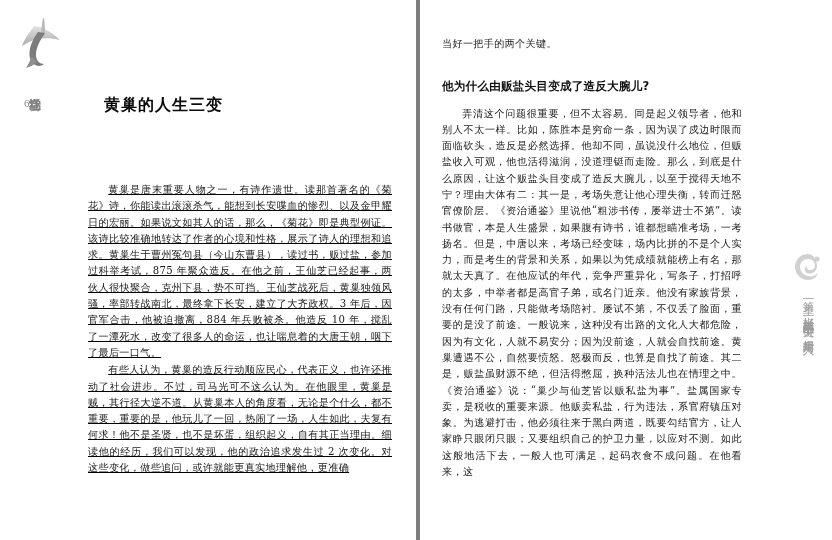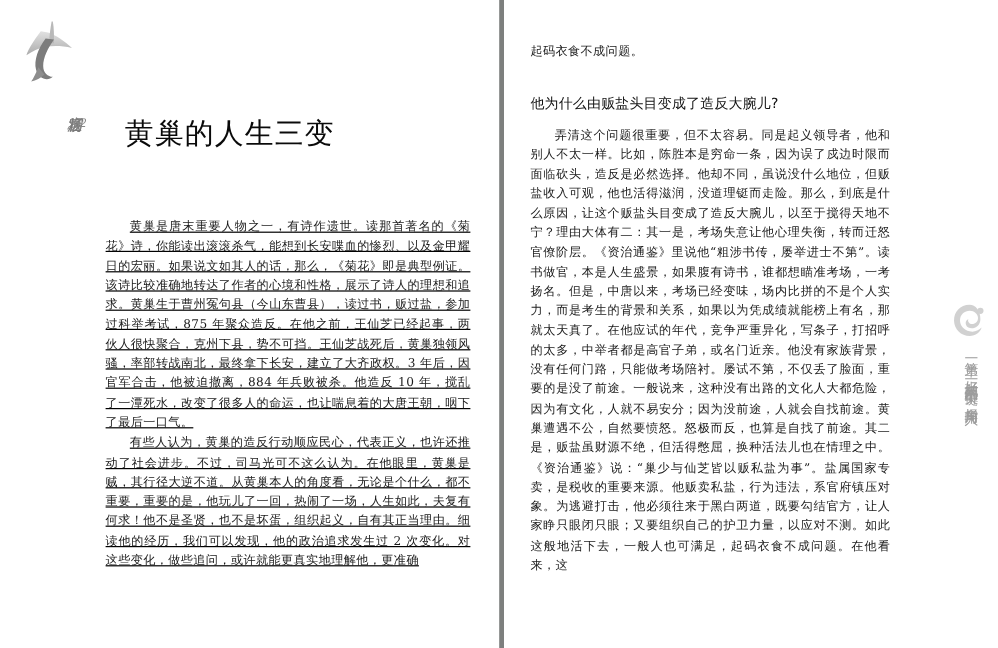--- a/index.html
+++ b/index.html
@@ -38,22 +38,21 @@
     top: 0;
     width: 416px;
     height: 540px;
   }
 
   .left-margin {
     position: absolute;
     left: 14px;
     top: 16px;
     width: 58px;
-    text-align: right;
-    font-style: italic;
+    text-align: left;
   }
   .brush-mark {
     position: relative;
     width: 58px;
     height: 58px;
     margin: 0 auto;
   }
   .brush-mark svg { display: block; }
 
   .vert-label {
@@ -75,22 +74,22 @@
     font-family: "Liberation Serif", "DejaVu Serif", serif;
     padding-left: 10px;
   }
 
   .chapter-title {
     position: absolute;
     left: 104px;
     top: 95px;
     width: 290px;
     font-family: "DejaVu Serif", "Liberation Serif", serif;
-    font-weight: normal;
-    font-size: 24px;
+    font-weight: bold;
+    font-size: 16px;
     letter-spacing: 1px;
     color: #0a0a0a;
   }
 
   .col-left-body {
     position: absolute;
     left: 88px;
     top: 182px;
     width: 304px;
     text-decoration: underline;
@@ -107,21 +106,21 @@
 
   .col-right-body {
     position: absolute;
     left: 22px;
     top: 36px;
     width: 300px;
   }
 
   .section-heading {
     font-family: "DejaVu Sans", "Liberation Sans", sans-serif;
-    font-weight: normal;
+    font-weight: bold;
     font-size: 11.6px;
     color: #111111;
     letter-spacing: 0.2px;
     margin: 26px 0 11px 0;
     line-height: 1.4;
   }
 
   
   p.body {
     margin: 0 0 1px 0;
@@ -195,21 +194,21 @@
       <p class="body">有些人认为，黄巢的造反行动顺应民心，代表正义，也许还推动了社会进步。不过，司马光可不这么认为。在他眼里，黄巢是贼，其行径大逆不道。从黄巢本人的角度看，无论是个什么，都不重要，重要的是，他玩儿了一回，热闹了一场，人生如此，夫复有何求！他不是圣贤，也不是坏蛋，组织起义，自有其正当理由。细读他的经历，我们可以发现，他的政治追求发生过 2 次变化。对这些变化，做些追问，或许就能更真实地理解他，更准确</p>
     </div>
 
   </div>
 
   <div class="gutter"></div>
 
   <div class="page-right">
 
     <div class="col-right-body">
-      <p class="body cont">起码衣食不成问题。</p>
+      <p class="body cont">当好一把手的两个关键。</p>
       <div class="section-heading">他为什么由贩盐头目变成了造反大腕儿?</div>
       <p class="body">弄清这个问题很重要，但不太容易。同是起义领导者，他和别人不太一样。比如，陈胜本是穷命一条，因为误了戍边时限而面临砍头，造反是必然选择。他却不同，虽说没什么地位，但贩盐收入可观，他也活得滋润，没道理铤而走险。那么，到底是什么原因，让这个贩盐头目变成了造反大腕儿，以至于搅得天地不宁？理由大体有二：其一是，考场失意让他心理失衡，转而迁怒官僚阶层。《资治通鉴》里说他“粗涉书传，屡举进士不第”。读书做官，本是人生盛景，如果腹有诗书，谁都想瞄准考场，一考扬名。但是，中唐以来，考场已经变味，场内比拼的不是个人实力，而是考生的背景和关系，如果以为凭成绩就能榜上有名，那就太天真了。在他应试的年代，竞争严重异化，写条子，打招呼的太多，中举者都是高官子弟，或名门近亲。他没有家族背景，没有任何门路，只能做考场陪衬。屡试不第，不仅丢了脸面，重要的是没了前途。一般说来，这种没有出路的文化人大都危险，因为有文化，人就不易安分；因为没前途，人就会自找前途。黄巢遭遇不公，自然要愤怒。怒极而反，也算是自找了前途。其二是，贩盐虽财源不绝，但活得憋屈，换种活法儿也在情理之中。《资治通鉴》说：“巢少与仙芝皆以贩私盐为事”。盐属国家专卖，是税收的重要来源。他贩卖私盐，行为违法，系官府镇压对象。为逃避打击，他必须往来于黑白两道，既要勾结官方，让人家睁只眼闭只眼；又要组织自己的护卫力量，以应对不测。如此这般地活下去，一般人也可满足，起码衣食不成问题。在他看来，这</p>
     </div>
 
     <div class="right-margin">
       <div class="margin-icon">
         <svg width="34" height="34" viewBox="0 0 34 34" xmlns="http://www.w3.org/2000/svg">
           <path d="M17 4 C9 4, 4 10, 4 17 C4 24, 10 30, 17 30 C22 30, 26 27, 27 23 C24 26, 20 27, 17 26
                    C12 25, 9 21, 9 17 C9 12, 13 9, 17 9 C21 9, 24 12, 24 15 C24 18, 22 20, 19 20
                    C17 20, 15 18, 16 16 C13 17, 13 21, 16 23 C20 25, 26 22, 26 16 C26 9, 22 4, 17 4 Z" fill="#9a9a9a"></path>

